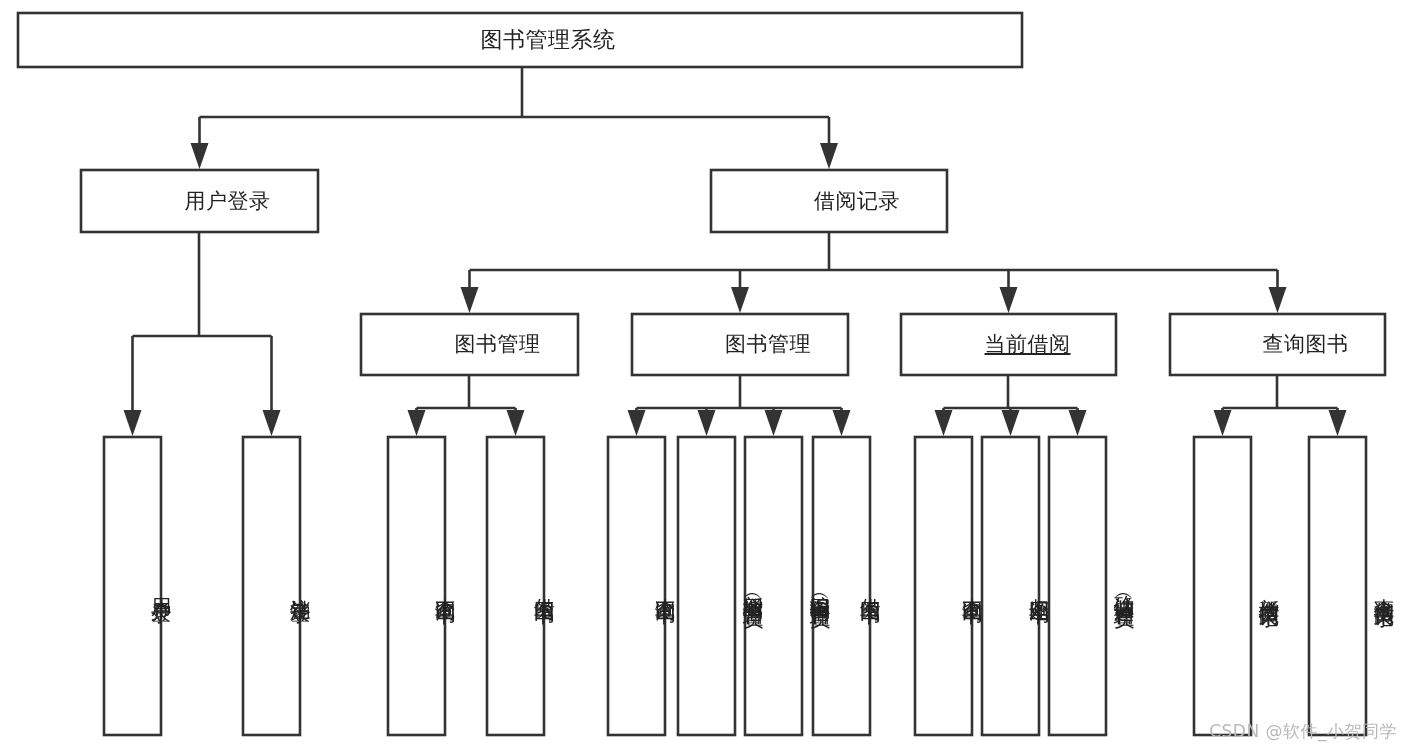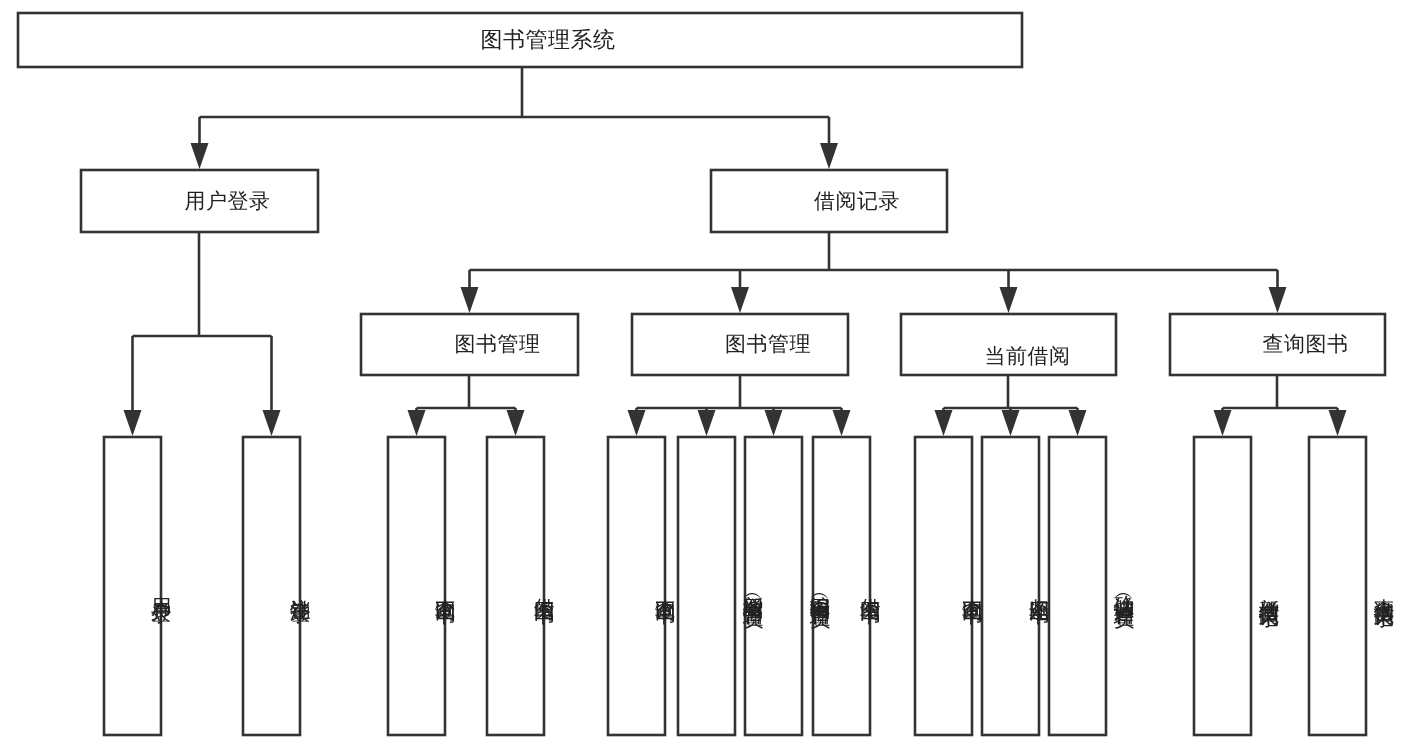--- a/index.html
+++ b/index.html
@@ -180,29 +180,30 @@
         <rect class="node-box" x="1194" y="437" width="57" height="298"></rect>
         <rect class="node-box" x="1309" y="437" width="57" height="298"></rect>
       </g>
   </svg>
   <div id="labels-layer">
       <div class="node-label horizontal root" style="left: 18px; top: 13px; width: 1004px; height: 54px;">图书管理系统</div>
       <div class="node-label horizontal" style="left: 81px; top: 170px; width: 237px; height: 62px;">用户登录</div>
       <div class="node-label horizontal" style="left: 711px; top: 170px; width: 236px; height: 62px;">借阅记录</div>
       <div class="node-label horizontal" style="left: 361px; top: 314px; width: 217px; height: 61px;">图书管理</div>
       <div class="node-label horizontal" style="left: 632px; top: 314px; width: 216px; height: 61px;">图书管理</div>
-      <div class="node-label horizontal" style="left: 901px; top: 326px; width: 197px; height: 61px;">当前借阅</div>
+      <div class="node-label horizontal" style="left: 901px; top: 314px; width: 197px; height: 61px; text-decoration: underline;">当前借阅</div>
       <div class="node-label horizontal" style="left: 1170px; top: 314px; width: 215px; height: 61px;">查询图书</div>
       <div class="node-label vertical short" style="left: 104px; top: 437px; width: 57px; height: 298px;">用户登录</div>
       <div class="node-label vertical short" style="left: 243px; top: 437px; width: 57px; height: 298px;">注销登录</div>
       <div class="node-label vertical short" style="left: 388px; top: 437px; width: 57px; height: 298px;">查询图书</div>
       <div class="node-label vertical short" style="left: 487px; top: 437px; width: 57px; height: 298px;">借阅图书</div>
       <div class="node-label vertical short" style="left: 608px; top: 437px; width: 57px; height: 298px;">查询图书</div>
       <div class="node-label vertical" style="left: 678px; top: 437px; width: 57px; height: 298px;">新增图书（管理员）</div>
       <div class="node-label vertical" style="left: 745px; top: 437px; width: 57px; height: 298px;">编辑图书（管理员）</div>
       <div class="node-label vertical short" style="left: 813px; top: 437px; width: 57px; height: 298px;">借阅图书</div>
       <div class="node-label vertical short" style="left: 915px; top: 437px; width: 57px; height: 298px;">查询图书</div>
       <div class="node-label vertical short" style="left: 982px; top: 437px; width: 57px; height: 298px;">归还图书</div>
       <div class="node-label vertical" style="left: 1049px; top: 437px; width: 57px; height: 298px;">确认归还（管理员）</div>
       <div class="node-label vertical" style="left: 1194px; top: 437px; width: 57px; height: 298px;">新增借阅记录</div>
       <div class="node-label vertical" style="left: 1309px; top: 437px; width: 57px; height: 298px;">查询借阅记录</div>
     </div>
+  <div class="watermark">CSDN @软件_小贺同学</div>
 </div>
 
 </body></html>

